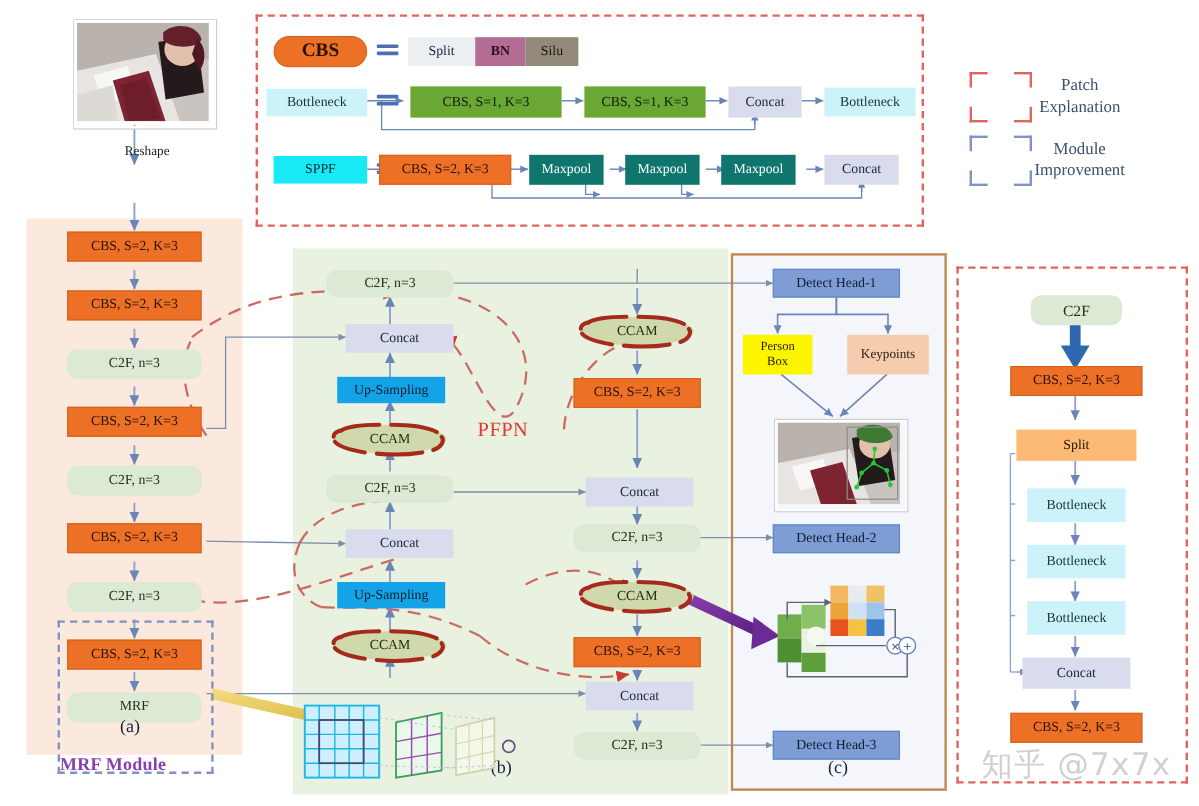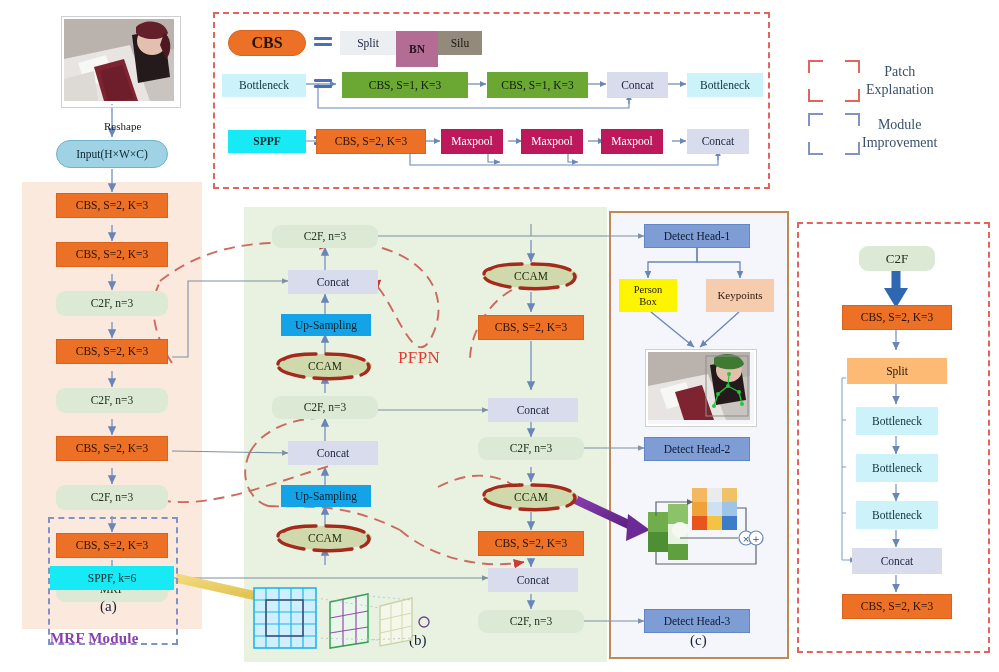--- a/index.html
+++ b/index.html
@@ -19,21 +19,21 @@
   .sppf{background:#18eaf5;color:#06282b;}
   .split{background:#fdba74;color:#241700;}
   .mrf{background:#dbe9d5;color:#22311c;border-radius:9px;}
   .inputpill{background:#9ed2e4;color:#0d2731;border:1px solid #6fb3cb;border-radius:14px;}
   .dethead{background:#7e9dd4;color:#0d1a33;border:1px solid #6186c4;}
   .personbox{background:#fdf500;color:#201c00;}
   .keypoints{background:#f6ccae;color:#2c1a0c;}
   .convbox{background:#eceff1;color:#1b2340;}
   .bnbox{background:#b36c93;color:#2a0f20;}
   .silubox{background:#938a7c;color:#1c1710;}
-  .maxpool{background:#be185d;color:#fff;}
+  .maxpool{background:#0f766e;color:#fff;}
   .green{background:#6aa833;color:#0e1c05;}
 
   
   .panel{position:absolute;box-sizing:border-box;}
   #panel-a{left:22px;top:182px;width:180px;height:447px;background:#fce9dd;}
   #panel-b{left:244px;top:207px;width:363px;height:455px;background:#e9f2e0;}
   #panel-c{left:609px;top:211px;width:180px;height:448px;background:#f4f6fb;
            border:2px solid #c18a54;}
 
   
@@ -251,34 +251,34 @@
   </svg>
 
   <div class="dashframe red-dash" id="legend-frame"></div>
 
   <div class="node cbs" style="left:228px;top:30px;width:78px;height:26px;font-size:16px;font-weight:bold;border-radius:13px;">CBS</div>
   <div class="eqsign" style="left:314px;top:37px;">
       <i></i>
       <i></i>
     </div>
   <div class="node convbox" style="left:340px;top:31px;width:56px;height:24px;">Split</div>
-  <div class="node bnbox" style="left:396px;top:31px;width:42px;height:36px;font-weight:bold;">BN</div>
+  <div class="node bnbox" style="left:396px;top:31px;width:42px;height:24px;font-weight:bold;">BN</div>
   <div class="node silubox" style="left:438px;top:31px;width:44px;height:24px;">Silu</div>
 
   <div class="node bneck" style="left:222px;top:74px;width:84px;height:23px;">Bottleneck</div>
   <div class="eqsign" style="left:314px;top:79px;">
       <i></i>
       <i></i>
     </div>
   <div class="node green" style="left:342px;top:72px;width:126px;height:26px;">CBS, S=1, K=3</div>
   <div class="node green" style="left:487px;top:72px;width:101px;height:26px;">CBS, S=1, K=3</div>
   <div class="node concat" style="left:607px;top:72px;width:61px;height:26px;">Concat</div>
   <div class="node bneck" style="left:687px;top:73px;width:76px;height:24px;">Bottleneck</div>
 
-  <div class="node sppf" style="left:228px;top:130px;width:78px;height:23px;font-weight:bold;">SPPF</div>
+  <div class="node sppf" style="left:228px;top:130px;width:78px;height:23px;font-weight:normal;">SPPF</div>
   <div class="eqsign" style="left:314px;top:136px;">
       <i></i>
       <i></i>
     </div>
   <div class="node cbs" style="left:316px;top:129px;width:110px;height:25px;">CBS, S=2, K=3</div>
   <div class="node maxpool" style="left:441px;top:129px;width:62px;height:25px;">Maxpool</div>
   <div class="node maxpool" style="left:521px;top:129px;width:62px;height:25px;">Maxpool</div>
   <div class="node maxpool" style="left:601px;top:129px;width:62px;height:25px;">Maxpool</div>
   <div class="node concat" style="left:687px;top:129px;width:62px;height:25px;">Concat</div>
 
@@ -322,33 +322,31 @@
       <path d="M36,52 L58,46 L70,80 L44,82 z" fill="#5c1a24" opacity=".5"></path>
       <path d="M68,16 L100,10 L106,58 L74,64 z" fill="#241a1c"></path>
       <ellipse cx="88" cy="22" rx="15" ry="14" fill="#e3c0ae"></ellipse>
       <path d="M72,8 C80,0 100,0 104,14 C100,22 78,22 72,14 z" fill="#63202a"></path>
       <path d="M100,14 C108,18 108,34 102,40 L96,26 z" fill="#4d1821"></path>
       <path d="M0,60 L30,52 L34,82 L0,82 z" fill="#ddd9d5"></path>
     </svg>
   </div>
   <div class="txt" id="reshape-lbl">Reshape</div>
 
-  <div class="node inputpill" style="left:56px;top:140px;width:112px;height:28px;">Input(H×W×C)</div>
 
   <div class="node cbs" style="left:56px;top:193px;width:112px;height:25px;">CBS, S=2, K=3</div>
   <div class="node cbs" style="left:56px;top:242px;width:112px;height:25px;">CBS, S=2, K=3</div>
   <div class="node c2f" style="left:56px;top:291px;width:112px;height:25px;">C2F, n=3</div>
   <div class="node cbs" style="left:56px;top:339px;width:112px;height:25px;">CBS, S=2, K=3</div>
   <div class="node c2f" style="left:56px;top:388px;width:112px;height:25px;">C2F, n=3</div>
   <div class="node cbs" style="left:56px;top:436px;width:112px;height:25px;">CBS, S=2, K=3</div>
   <div class="node c2f" style="left:56px;top:485px;width:112px;height:25px;">C2F, n=3</div>
   <div class="node cbs" style="left:56px;top:533px;width:112px;height:25px;">CBS, S=2, K=3</div>
   <div class="node mrf" style="left:56px;top:577px;width:112px;height:25px;">MRF</div>
 
-  <div class="node sppf" style="left:50px;top:566px;width:124px;height:24px;">SPPF, k=6</div>
 
   <div class="dashframe blue-dash" id="mrf-frame"></div>
   <div class="txt" id="lbl-a">(a)</div>
   <div class="txt" id="mrf-module-lbl">MRF Module</div>
 
   <div class="node c2f" style="left:272px;top:225px;width:106px;height:23px;">C2F, n=3</div>
   <div class="node concat" style="left:288px;top:270px;width:90px;height:24px;">Concat</div>
   <div class="node upsamp" style="left:281px;top:314px;width:90px;height:22px;">Up-Sampling</div>
   <div class="ccam" style="left:272px;top:352px;">
     <div class="fill"></div>
@@ -528,13 +526,14 @@
   <div class="dashframe red-dash" id="c2f-frame"></div>
   <div class="node c2f" style="left:859px;top:246px;width:76px;height:25px;font-size:13px;">C2F</div>
   <div class="node cbs" style="left:842px;top:305px;width:110px;height:25px;">CBS, S=2, K=3</div>
   <div class="node split" style="left:847px;top:358px;width:100px;height:26px;">Split</div>
   <div class="node bneck" style="left:856px;top:407px;width:82px;height:28px;">Bottleneck</div>
   <div class="node bneck" style="left:856px;top:454px;width:82px;height:28px;">Bottleneck</div>
   <div class="node bneck" style="left:856px;top:501px;width:82px;height:28px;">Bottleneck</div>
   <div class="node concat" style="left:852px;top:548px;width:90px;height:26px;">Concat</div>
   <div class="node cbs" style="left:842px;top:594px;width:110px;height:25px;">CBS, S=2, K=3</div>
 
+  <div id="watermark">知乎 @7x7x</div>
 </div>
 
 </body></html>

